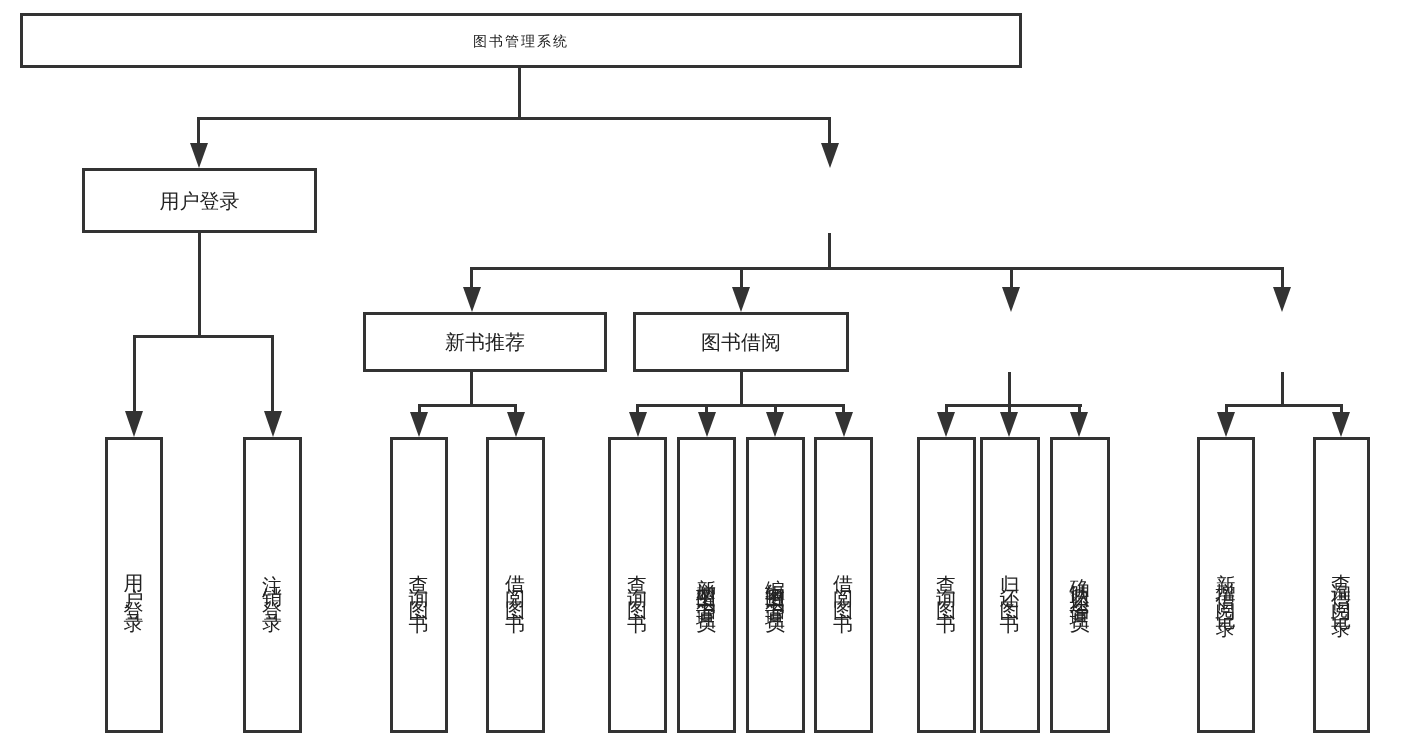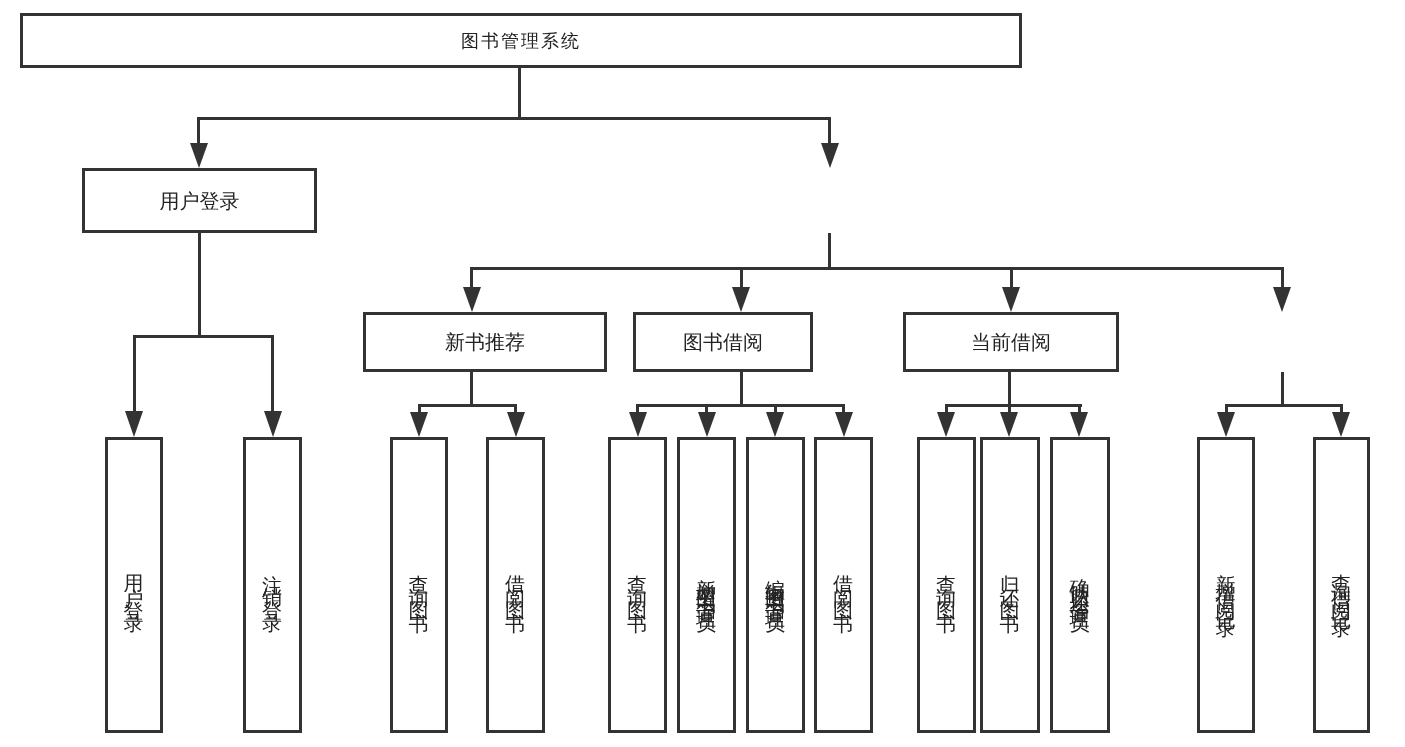--- a/index.html
+++ b/index.html
@@ -7,21 +7,21 @@
     position:relative; width:1405px; height:747px; background:#ffffff;
     font-family:"Liberation Sans","DejaVu Sans",sans-serif; color:#222222;
     overflow:hidden;
   }
   .box {
     position:absolute; box-sizing:border-box;
     border:3px solid #333333; background:#ffffff;
     display:flex; align-items:center; justify-content:center;
     font-size:20px; color:#222222; line-height:1;
   }
-  .root-box { font-size:18px; letter-spacing:2px; }
+  .root-box { font-size:14px; letter-spacing:2px; }
   .vbox span {
     writing-mode:vertical-rl; text-orientation:mixed;
     display:block; white-space:nowrap;
   }
   .sp4 { letter-spacing:13px; }
   .sp6 { letter-spacing:9px; }
   .sp9 { letter-spacing:5px; }
   .vl { position:absolute; width:3px; background:#333333; }
   .hl { position:absolute; height:3px; background:#333333; }
   .ah {
@@ -69,25 +69,22 @@
   <div class="vl" style="left:740px;top:267px;height:24px"></div>
   <div class="ah" style="left:732px;top:287px"></div>
   <div class="vl" style="left:1010px;top:267px;height:24px"></div>
   <div class="ah" style="left:1002px;top:287px"></div>
   <div class="vl" style="left:1281px;top:267px;height:24px"></div>
   <div class="ah" style="left:1273px;top:287px"></div>
 
   <div class="box" style="left:363px;top:312px;width:244px;height:60px">
     <span>新书推荐</span>
   </div>
-  <div class="box" style="left:633px;top:312px;width:180px;height:60px">
+  <div class="box" style="left:633px;top:312px;width:216px;height:60px">
     <span>图书借阅</span>
-  </div>
-  <div class="box" style="left:903px;top:312px;width:216px;height:60px">
-    <span>当前借阅</span>
   </div>
 
   <div class="vl" style="left:470px;top:372px;height:35px"></div>
   <div class="hl" style="left:418px;top:404px;width:99px"></div>
   <div class="vl" style="left:418px;top:404px;height:12px"></div>
   <div class="ah" style="left:410px;top:412px"></div>
   <div class="vl" style="left:514px;top:404px;height:12px"></div>
   <div class="ah" style="left:507px;top:412px"></div>
 
   <div class="vl" style="left:740px;top:372px;height:35px"></div>

